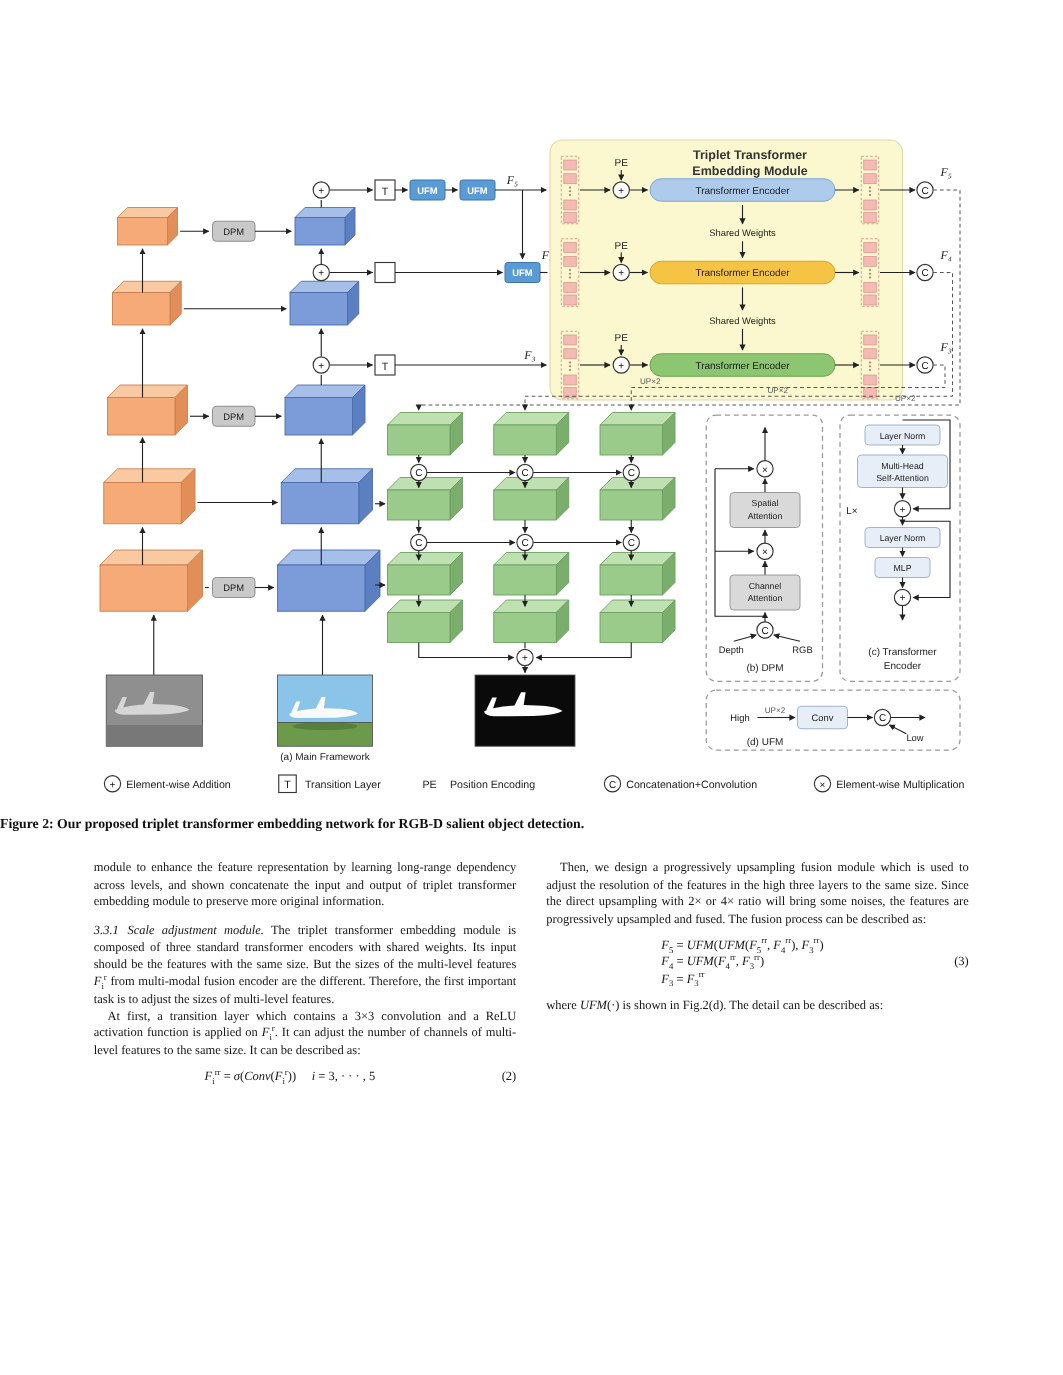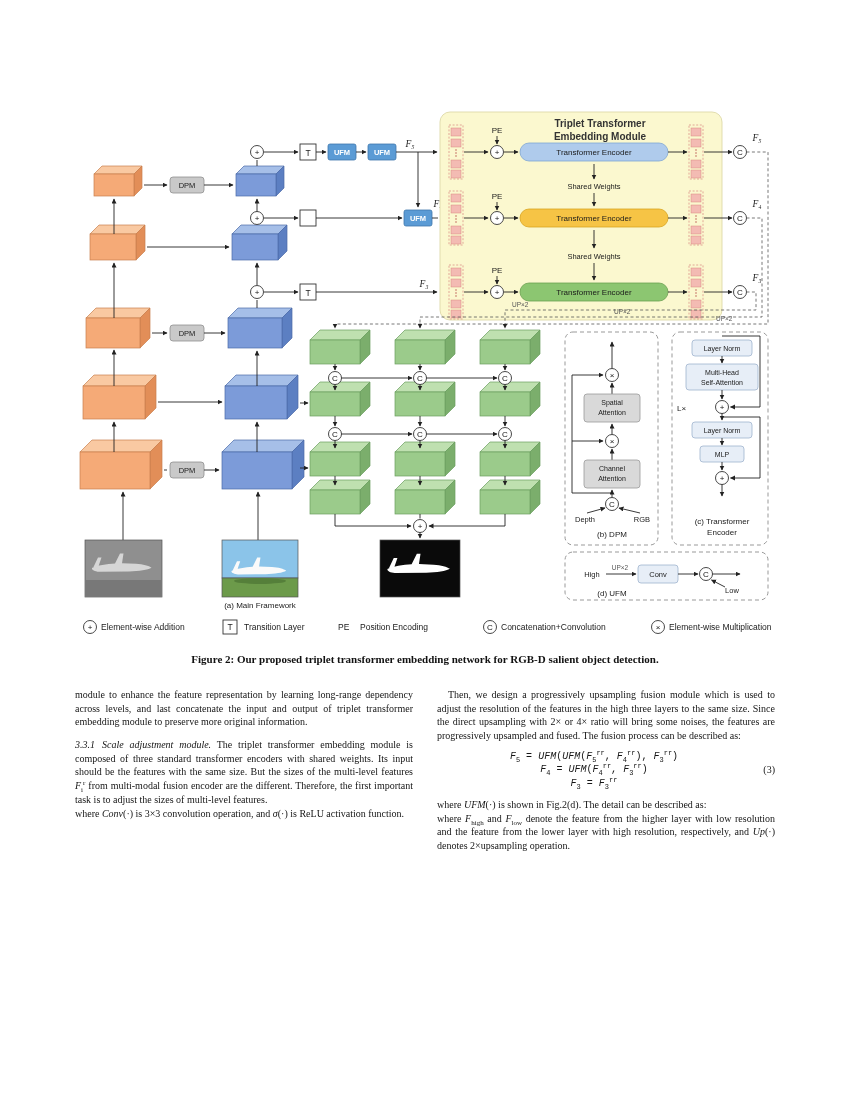--- a/index.html
+++ b/index.html
@@ -15,34 +15,34 @@
   .ttl { font-size:10px; font-weight:bold; text-anchor:middle; fill:#333; }
   svg line, svg path.wire, svg polyline { stroke:#222; stroke-width:0.9; fill:none; }
   .dash { stroke:#555; stroke-width:0.8; stroke-dasharray:3,2.4; fill:none; }
   .node { fill:#fff; stroke:#333; stroke-width:0.9; }
   .dashbox { fill:#fff; stroke:#999; stroke-width:1; stroke-dasharray:4,3; }
   .graybox { fill:#d9d9d9; stroke:#9a9a9a; stroke-width:0.8; }
   .dpmbox  { fill:#c9c9c9; stroke:#8f8f8f; stroke-width:0.8; }
   .ufmbox  { fill:#5B9BD5; stroke:#3f77ac; stroke-width:0.8; }
   .tbox    { fill:#ffffff; stroke:#333; stroke-width:0.9; }
   .lnbox   { fill:#E7EEF7; stroke:#9FB4CE; stroke-width:0.8; }
-  .caption { position:absolute; top:653px; left:0; width:850px; text-align:center;
+  .caption { position:absolute; top:653px; left:0; width:850px; 
              font:bold 11px "Liberation Serif","DejaVu Serif",serif; color:#111; }
   .col { position:absolute; top:688px; width:338px; font-size:10px; line-height:1.37;
          text-align:justify; color:#151515; }
   .col-left { left:75px; } .col-right { left:437px; }
   .col p { margin:0; }
   .ind { text-indent:11px;font-family:Liberation Serif, serif; }
   .sec { margin-top:9px !important; }
   .sec .secnum { margin-right:7px;margin-top:10px; }
   sup,sub { font-size:7px; line-height:0; }
   .eq { display:flex; align-items:center; margin:7px 0 7px 0; }
   .eq-body { flex:1; text-align:center; }
   .eq-num { width:24px; text-align:right; }
-  .eq-stack { display:inline-block; text-align:center;font-family:Liberation Mono, monospace; }
+  .eq-stack { display:inline-block; text-align:left; }
   .eq-line { display:block; }
 </style>
 </head>
 <body>
 
 <div class="page">
 
 <svg class="fig" width="850" height="545" viewBox="0 0 850 545">
   <defs>
     <marker id="ah" markerWidth="7" markerHeight="7" refX="4.5" refY="2.5" orient="auto" markerUnits="userSpaceOnUse">
@@ -452,32 +452,35 @@
           <circle class="node" cx="658" cy="527" r="6.5"></circle>
           <text class="sym" x="658" y="530">×</text>
         </g>
     <text class="s85" x="669" y="530">Element-wise Multiplication</text>
   </g>
 </svg>
 
 <div class="caption">Figure 2: Our proposed triplet transformer embedding network for RGB-D salient object detection.</div>
 
 <div class="col col-left">
-  <p>module to enhance the feature representation by learning long-range dependency across levels, and last concatenate the input and output of triplet transformer embedding module to preserve more original information.</p>
+  <p>module to enhance the feature representation by learning long-range dependency across levels, and shown concatenate the input and output of triplet transformer embedding module to preserve more original information.</p>
   <p class="sec"><i><span class="secnum">3.3.1</span><span>Scale adjustment module.</span></i> <span>The triplet transformer embedding module is composed of three standard transformer encoders with shared weights. Its input should be the features with the same size. But the sizes of the multi-level features <i>F</i><sub>i</sub><sup>r</sup> from multi-modal fusion encoder are the different. Therefore, the first important task is to adjust the sizes of multi-level features.</span></p>
-  <p>where <i>Conv</i>(·) is 3×3 convolution operation, and <i>σ</i>(·) is ReLU activation function.</p>
+  <p class="ind">At first, a transition layer which contains a 3×3 convolution and a ReLU activation function is applied on <i>F</i><sub>i</sub><sup>r</sup>. It can adjust the number of channels of multi-level features to the same size. It can be described as:</p>
+  <div class="eq">
+    <span class="eq-body"><i>F</i><sub>i</sub><sup>rr</sup> = <i>σ</i>(<i>Conv</i>(<i>F</i><sub>i</sub><sup>r</sup>))&nbsp;&nbsp;&nbsp;&nbsp;&nbsp;<i>i</i> = 3, · · · , 5</span>
+    <span class="eq-num">(2)</span>
+  </div>
 </div>
 
 <div class="col col-right">
   <p class="ind">Then, we design a progressively upsampling fusion module which is used to adjust the resolution of the features in the high three layers to the same size. Since the direct upsampling with 2× or 4× ratio will bring some noises, the features are progressively upsampled and fused. The fusion process can be described as:</p>
   <div class="eq">
     <span class="eq-body"><span class="eq-stack">
       <span class="eq-line"><i>F</i><sub>5</sub> = <i>UFM</i>(<i>UFM</i>(<i>F</i><sub>5</sub><sup>rr</sup>, <i>F</i><sub>4</sub><sup>rr</sup>), <i>F</i><sub>3</sub><sup>rr</sup>)</span>
       <span class="eq-line"><i>F</i><sub>4</sub> = <i>UFM</i>(<i>F</i><sub>4</sub><sup>rr</sup>, <i>F</i><sub>3</sub><sup>rr</sup>)</span>
       <span class="eq-line"><i>F</i><sub>3</sub> = <i>F</i><sub>3</sub><sup>rr</sup></span>
     </span></span>
     <span class="eq-num">(3)</span>
   </div>
   <p>where <i>UFM</i>(·) is shown in Fig.2(d). The detail can be described as:</p>
-  <p>where <i>F</i><sub>high</sub> and <i>F</i><sub>low</sub> denote the feature from the higher layer with low resolution and the feature from the lower layer with high resolution, respectively, and <i>Up</i>(·) denotes 2×upsampling operation.</p>
 </div>
 
 </div>
 
 </body></html>

